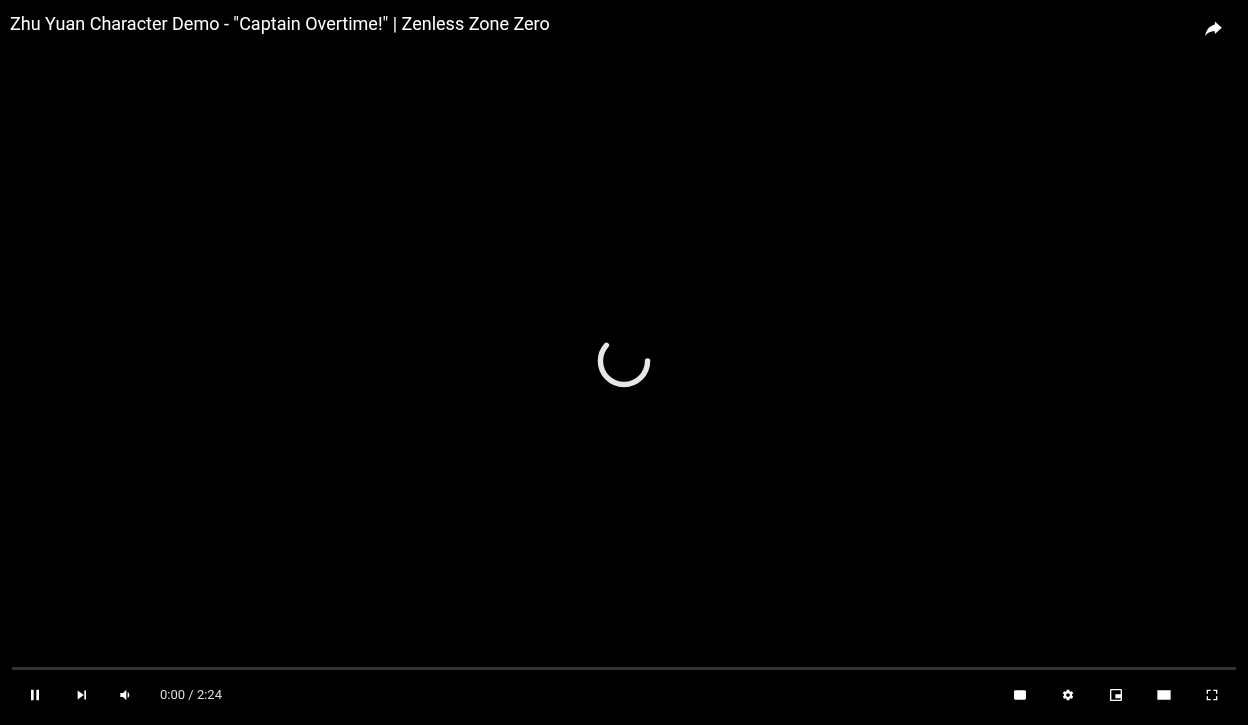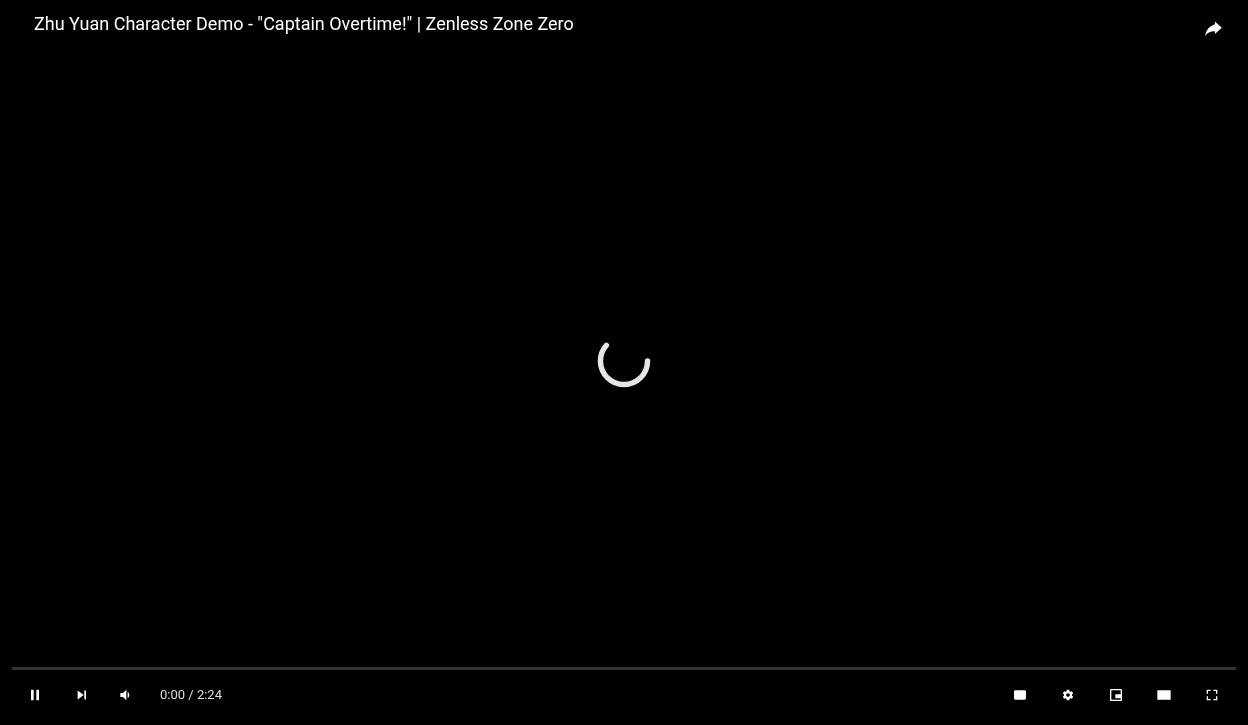--- a/index.html
+++ b/index.html
@@ -26,21 +26,20 @@
       top: 0;
       left: 0;
       right: 0;
       height: 60px;
       background: linear-gradient(to bottom, rgba(0,0,0,0.7), rgba(0,0,0,0));
       display: flex;
       align-items: flex-start;
       justify-content: space-between;
       padding: 12px 18px 0 10px;
       z-index: 10;
-      margin-left: 24px;
     }
     .video-title {
       color: #fff;
       font-size: 18px;
       font-weight: 400;
       text-shadow: 0 0 2px rgba(0,0,0,0.5);
       line-height: 1.3;
     }
     .share-btn {
       color: #fff;

